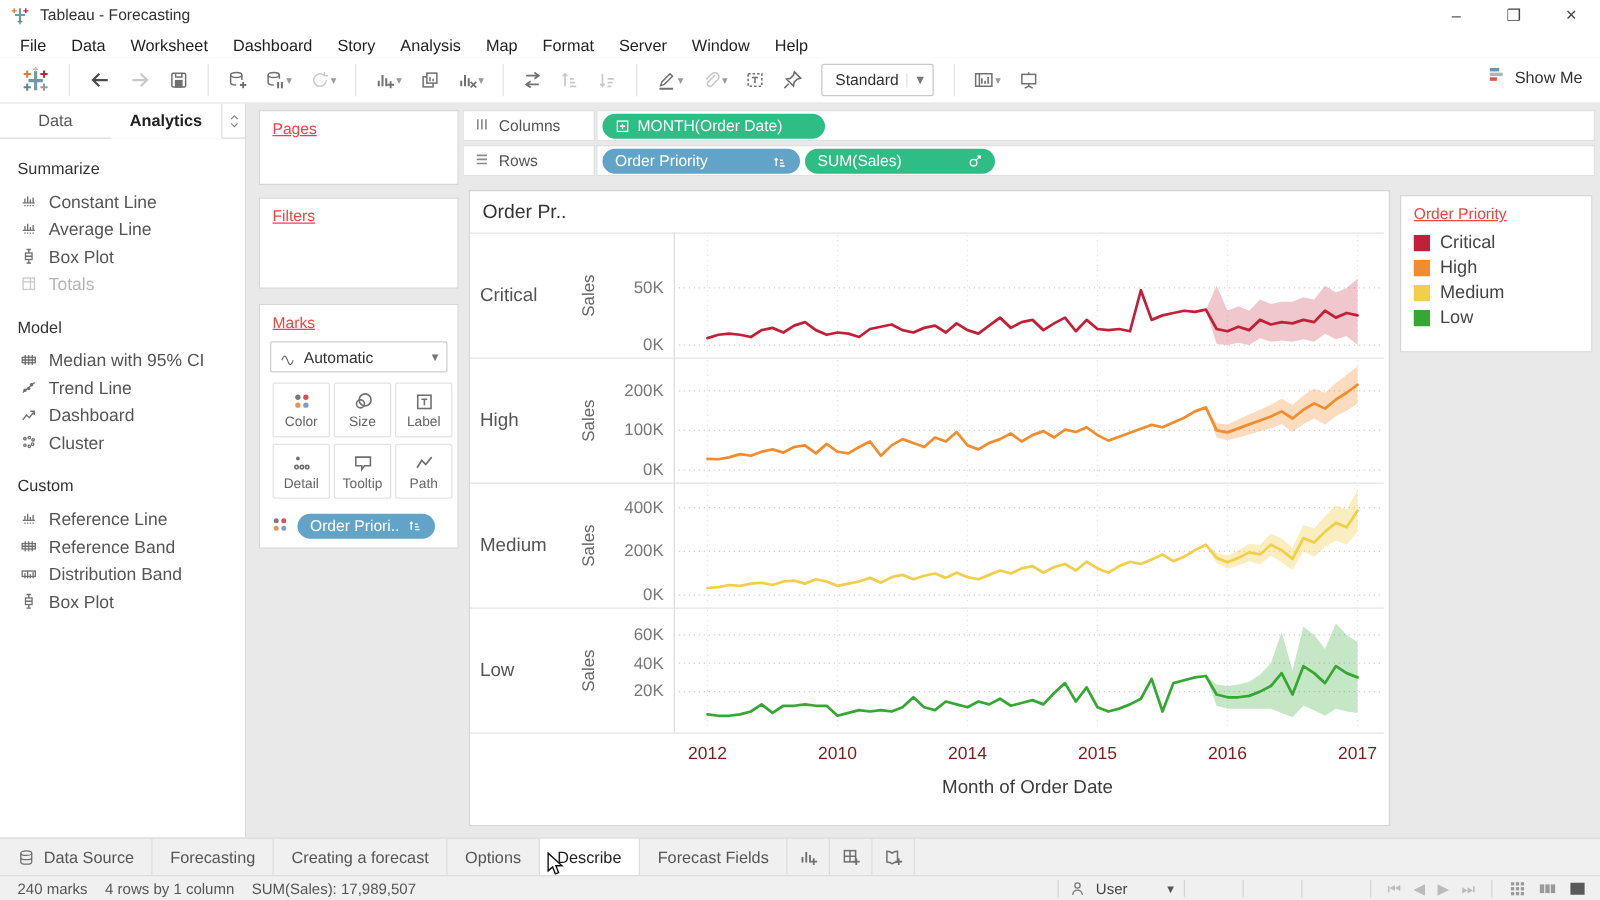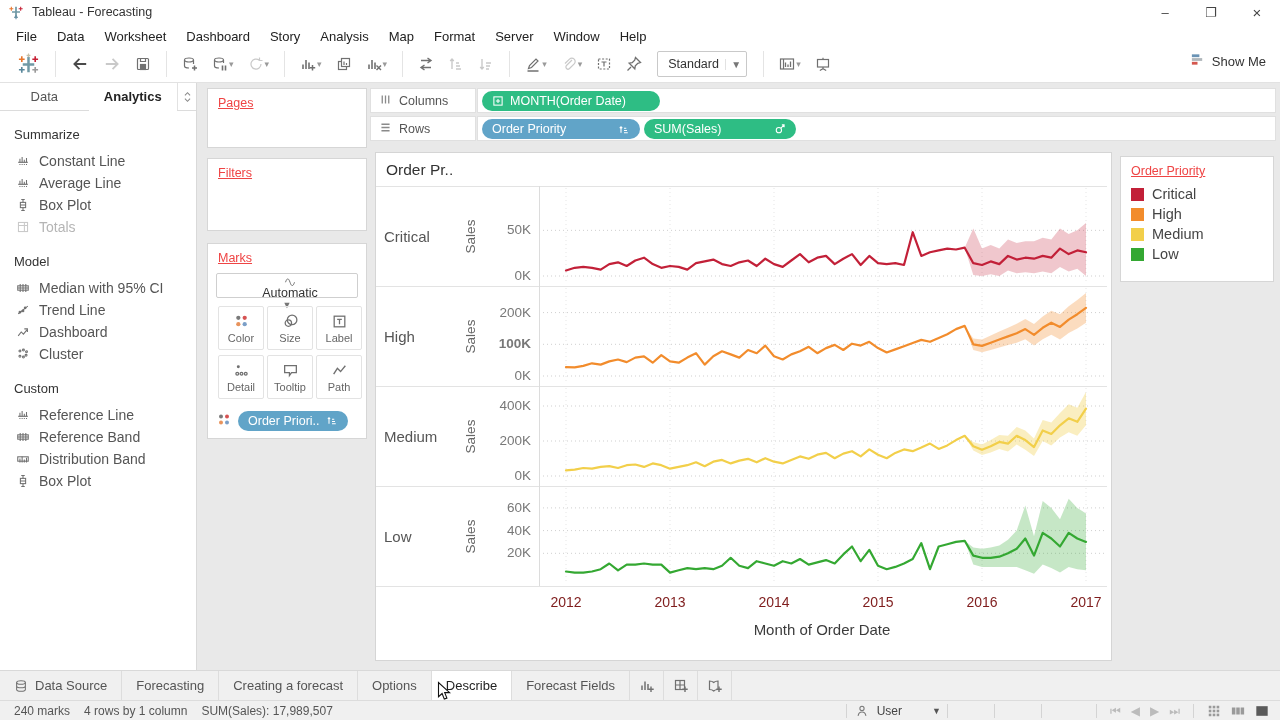--- a/index.html
+++ b/index.html
@@ -26,21 +26,21 @@
   .lp-tab{flex:1;display:flex;align-items:center;justify-content:center;font-size:13px;color:#555;}
   .lp-tab.active{font-weight:bold;color:#222;border-bottom:2px solid #fff;margin-bottom:-1px;}
   .lp-spin{width:18px;border-left:1px solid #e2e2e2;display:flex;align-items:center;justify-content:center;color:#888;font-size:8px;flex-direction:column;line-height:5px;}
   .lp-section-title{font-weight:normal;color:#333;font-size:13px;padding:16px 0 8px 14px;}
   .lp-item{display:flex;align-items:center;gap:9px;padding:3px 0 3px 16px;font-size:14px;color:#555;}
   .lp-item.disabled{color:#b5b5b5;}
   .lp-item svg{flex:0 0 auto;}
   
   .card{position:absolute;background:#fff;border:1px solid #d6d6d6;box-sizing:border-box;}
   .card-title{font-size:12.5px;color:#ef4444;padding:7px 0 0 10px;text-decoration:underline;}
-  .marks-type{margin:8px 8px 0 8px;height:23px;border:1px solid #cfcfcf;border-radius:2px;display:flex;align-items:center;flex-direction:column;}
+  .marks-type{margin:8px 8px 0 8px;height:23px;border:1px solid #cfcfcf;border-radius:2px;display:flex;align-items:center;}
   .marks-type .txt{flex:1;font-size:12.5px;color:#333;padding-left:6px;}
   .marks-type .car{width:18px;text-align:center;color:#777;font-size:9px;}
   .marks-grid{display:grid;grid-template-columns:repeat(3,44px);grid-gap:5px;margin:8px 0 0 10px;}
   .marks-btn{width:44px;height:42px;border:1px solid #e3e3e3;border-radius:2px;display:flex;flex-direction:column;align-items:center;justify-content:center;gap:2px;}
   .marks-btn .lbl{font-size:11px;color:#666;}
   .marks-pill-row{display:flex;align-items:center;gap:6px;margin:12px 0 0 8px;}
   
   .shelf-label{position:absolute;left:370px;width:106px;height:25px;background:#fff;border:1px solid #e0e0e0;display:flex;align-items:center;gap:7px;padding-left:8px;box-sizing:border-box;color:#555;font-size:12.5px;}
   .shelf-body{position:absolute;left:477px;width:799px;height:25px;background:#fff;border:1px solid #e0e0e0;display:flex;align-items:center;padding-left:4px;box-sizing:border-box;gap:4px;}
   .pill{height:20px;border-radius:10px;display:flex;align-items:center;color:#fff;font-size:12.5px;padding:0 10px;box-sizing:border-box;gap:6px;}
@@ -579,21 +579,21 @@
             <polygon points="425.7,61.7 434.3,42.5 443.0,62.6 451.7,59.0 460.3,62.6 469.0,53.5 477.7,57.1 486.3,55.3 495.0,55.3 503.7,51.7 512.3,53.5 521.0,42.5 529.7,48.0 538.3,44.3 547.0,37.0 547.0,90.0 538.3,82.7 529.7,85.4 521.0,80.9 512.3,87.3 503.7,85.4 495.0,87.3 486.3,86.3 477.7,87.3 469.0,84.5 460.3,90.0 451.7,88.2 443.0,90.0 434.3,89.1 425.7,61.7" fill="rgba(194,32,56,0.25)"></polygon>
             <polyline points="27.0,84.5 35.7,81.8 44.3,80.9 53.0,81.8 61.7,83.6 70.3,78.1 79.0,76.3 87.7,80.0 96.3,74.5 105.0,71.7 113.7,78.1 122.3,81.8 131.0,80.0 139.7,80.9 148.3,83.6 157.0,77.2 165.7,75.4 174.3,73.6 183.0,78.1 191.7,80.0 200.3,76.3 209.0,74.5 217.7,80.0 226.3,72.7 235.0,78.1 243.7,80.9 252.3,74.5 261.0,68.1 269.7,76.3 278.3,71.7 287.0,69.9 295.7,78.1 304.3,72.7 313.0,68.1 321.7,79.0 330.3,69.9 339.0,77.2 347.7,78.1 356.3,77.2 365.0,79.0 373.7,46.2 382.3,69.9 391.0,66.3 399.7,64.4 408.3,62.6 417.0,63.5 425.7,61.7 434.3,77.2 443.0,79.0 451.7,75.4 460.3,78.1 469.0,69.9 477.7,73.6 486.3,71.7 495.0,72.7 503.7,69.9 512.3,71.7 521.0,62.6 529.7,68.1 538.3,64.4 547.0,66.3" fill="none" stroke="#c22038" stroke-width="2.2" stroke-linejoin="round" stroke-linecap="round"></polyline>
           </svg>
         </div>
         <div class="chart-row" style="top: 133px; height: 100px;">
           <div class="row-label">High</div>
           <div class="axis-sales">
             <span>Sales</span>
           </div>
           <span class="tick" style="top: 18.6038px;">200K</span>
-          <span class="tick" style="top: 50.3019px; font-weight: bold;">100K</span>
+          <span class="tick" style="top: 50.3019px;">100K</span>
           <span class="tick" style="top: 82px;">0K</span>
           <svg width="566" height="100" style="position: absolute; left: 163px; top: 0px;">
             <line x1="27" x2="27" y1="2" y2="98" stroke="#e5e5e5" stroke-dasharray="1,3"></line>
             <line x1="131" x2="131" y1="2" y2="98" stroke="#e5e5e5" stroke-dasharray="1,3"></line>
             <line x1="235" x2="235" y1="2" y2="98" stroke="#e5e5e5" stroke-dasharray="1,3"></line>
             <line x1="339" x2="339" y1="2" y2="98" stroke="#e5e5e5" stroke-dasharray="1,3"></line>
             <line x1="443" x2="443" y1="2" y2="98" stroke="#e5e5e5" stroke-dasharray="1,3"></line>
             <line x1="547" x2="547" y1="2" y2="98" stroke="#e5e5e5" stroke-dasharray="1,3"></line>
             <line x1="0" x2="566" y1="26.603773584905653" y2="26.603773584905653" stroke="#cfcfcf" stroke-dasharray="1,3"></line>
             <line x1="0" x2="566" y1="58.30188679245283" y2="58.30188679245283" stroke="#cfcfcf" stroke-dasharray="1,3"></line>
@@ -646,21 +646,21 @@
             <polyline points="27.0,85.5 35.7,86.6 44.3,86.6 53.0,85.5 61.7,83.2 70.3,77.5 79.0,84.3 87.7,78.6 96.3,78.6 105.0,77.5 113.7,78.6 122.3,78.6 131.0,86.6 139.7,84.3 148.3,82.1 157.0,83.2 165.7,82.1 174.3,83.2 183.0,79.8 191.7,71.8 200.3,79.8 209.0,82.1 217.7,75.2 226.3,77.5 235.0,79.8 243.7,75.2 252.3,77.5 261.0,73.0 269.7,78.6 278.3,76.4 287.0,74.1 295.7,77.5 304.3,68.4 313.0,60.5 321.7,75.2 330.3,63.9 339.0,79.8 347.7,83.2 356.3,80.9 365.0,77.5 373.7,73.0 382.3,57.1 391.0,83.2 399.7,60.5 408.3,58.2 417.0,55.9 425.7,54.8 434.3,69.6 443.0,71.8 451.7,71.8 460.3,70.7 469.0,67.3 477.7,62.8 486.3,52.5 495.0,69.6 503.7,46.9 512.3,52.5 521.0,60.5 529.7,46.9 538.3,52.5 547.0,55.9" fill="none" stroke="#34a832" stroke-width="2.2" stroke-linejoin="round" stroke-linecap="round"></polyline>
           </svg>
         </div>
         <div class="hsep" style="top: 33px;"></div>
         <div class="hsep" style="top: 133px;"></div>
         <div class="hsep" style="top: 233px;"></div>
         <div class="hsep" style="top: 333px;"></div>
         <div class="hsep" style="top: 433px;"></div>
         <div class="vaxis" style="left: 163px; top: 33px; height: 400px;"></div>
         <span class="xlab" style="left: 168px;">2012</span>
-        <span class="xlab" style="left: 272px;">2013</span>
+        <span class="xlab" style="left: 272px;">2010</span>
         <span class="xlab" style="left: 376px;">2014</span>
         <span class="xlab" style="left: 480px;">2015</span>
         <span class="xlab" style="left: 584px;">2016</span>
         <span class="xlab" style="left: 688px;">2017</span>
         <div class="xaxis-title">Month of Order Date</div>
       </div>
   </div>
 
   <div class="legend">
     <div class="card-title">Order Priority</div>

